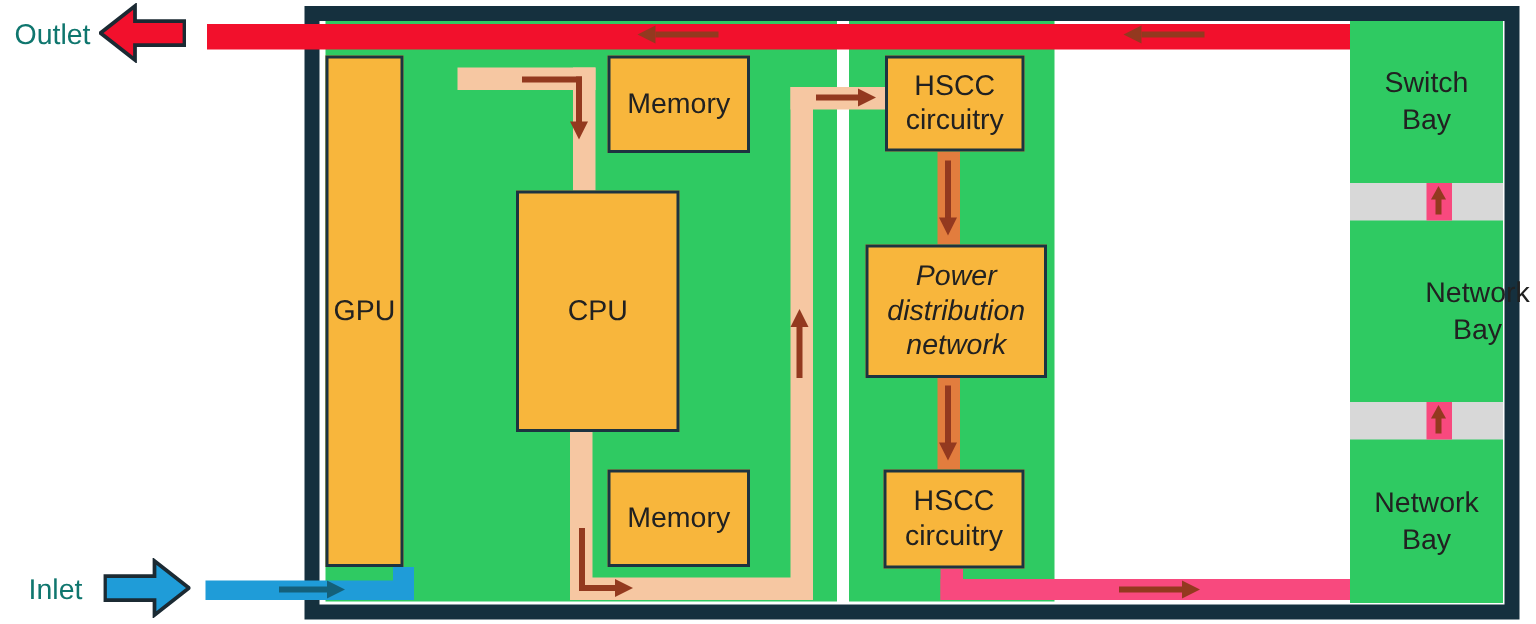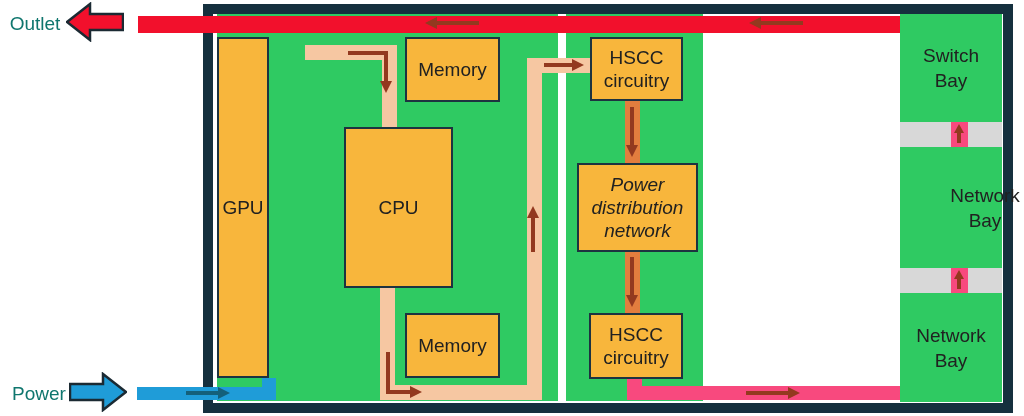--- a/index.html
+++ b/index.html
@@ -178,18 +178,18 @@
   <div>
     <div class="abs shaft" style="left:957px;top:277px;width:4px;height:12px;"></div>
     <div class="abs ah ah-up-sm" style="left:954px;top:270px;"></div>
   </div>
 
   <div class="abs extlabel lbl-outlet">Outlet</div>
   <svg class="abs blockarrow" style="left:66px;top:2px;" width="58" height="40" viewBox="0 0 58 40">
     <polygon points="1,20 24,2 24,12 57,12 57,28 24,28 24,38" fill="var(--hot-red,#f2102c)" stroke="#1b2a33" stroke-width="2.5" stroke-linejoin="miter"></polygon>
   </svg>
 
-  <div class="abs extlabel lbl-inlet">Power</div>
+  <div class="abs extlabel lbl-inlet">Inlet</div>
   <svg class="abs blockarrow" style="left:69px;top:372px;" width="58" height="40" viewBox="0 0 58 40">
     <polygon points="57,20 34,2 34,12 1,12 1,28 34,28 34,38" fill="var(--pipe-blue,#1f9cd8)" stroke="#1b2a33" stroke-width="2.5" stroke-linejoin="miter"></polygon>
   </svg>
 
 </div>
 
 </body></html>

